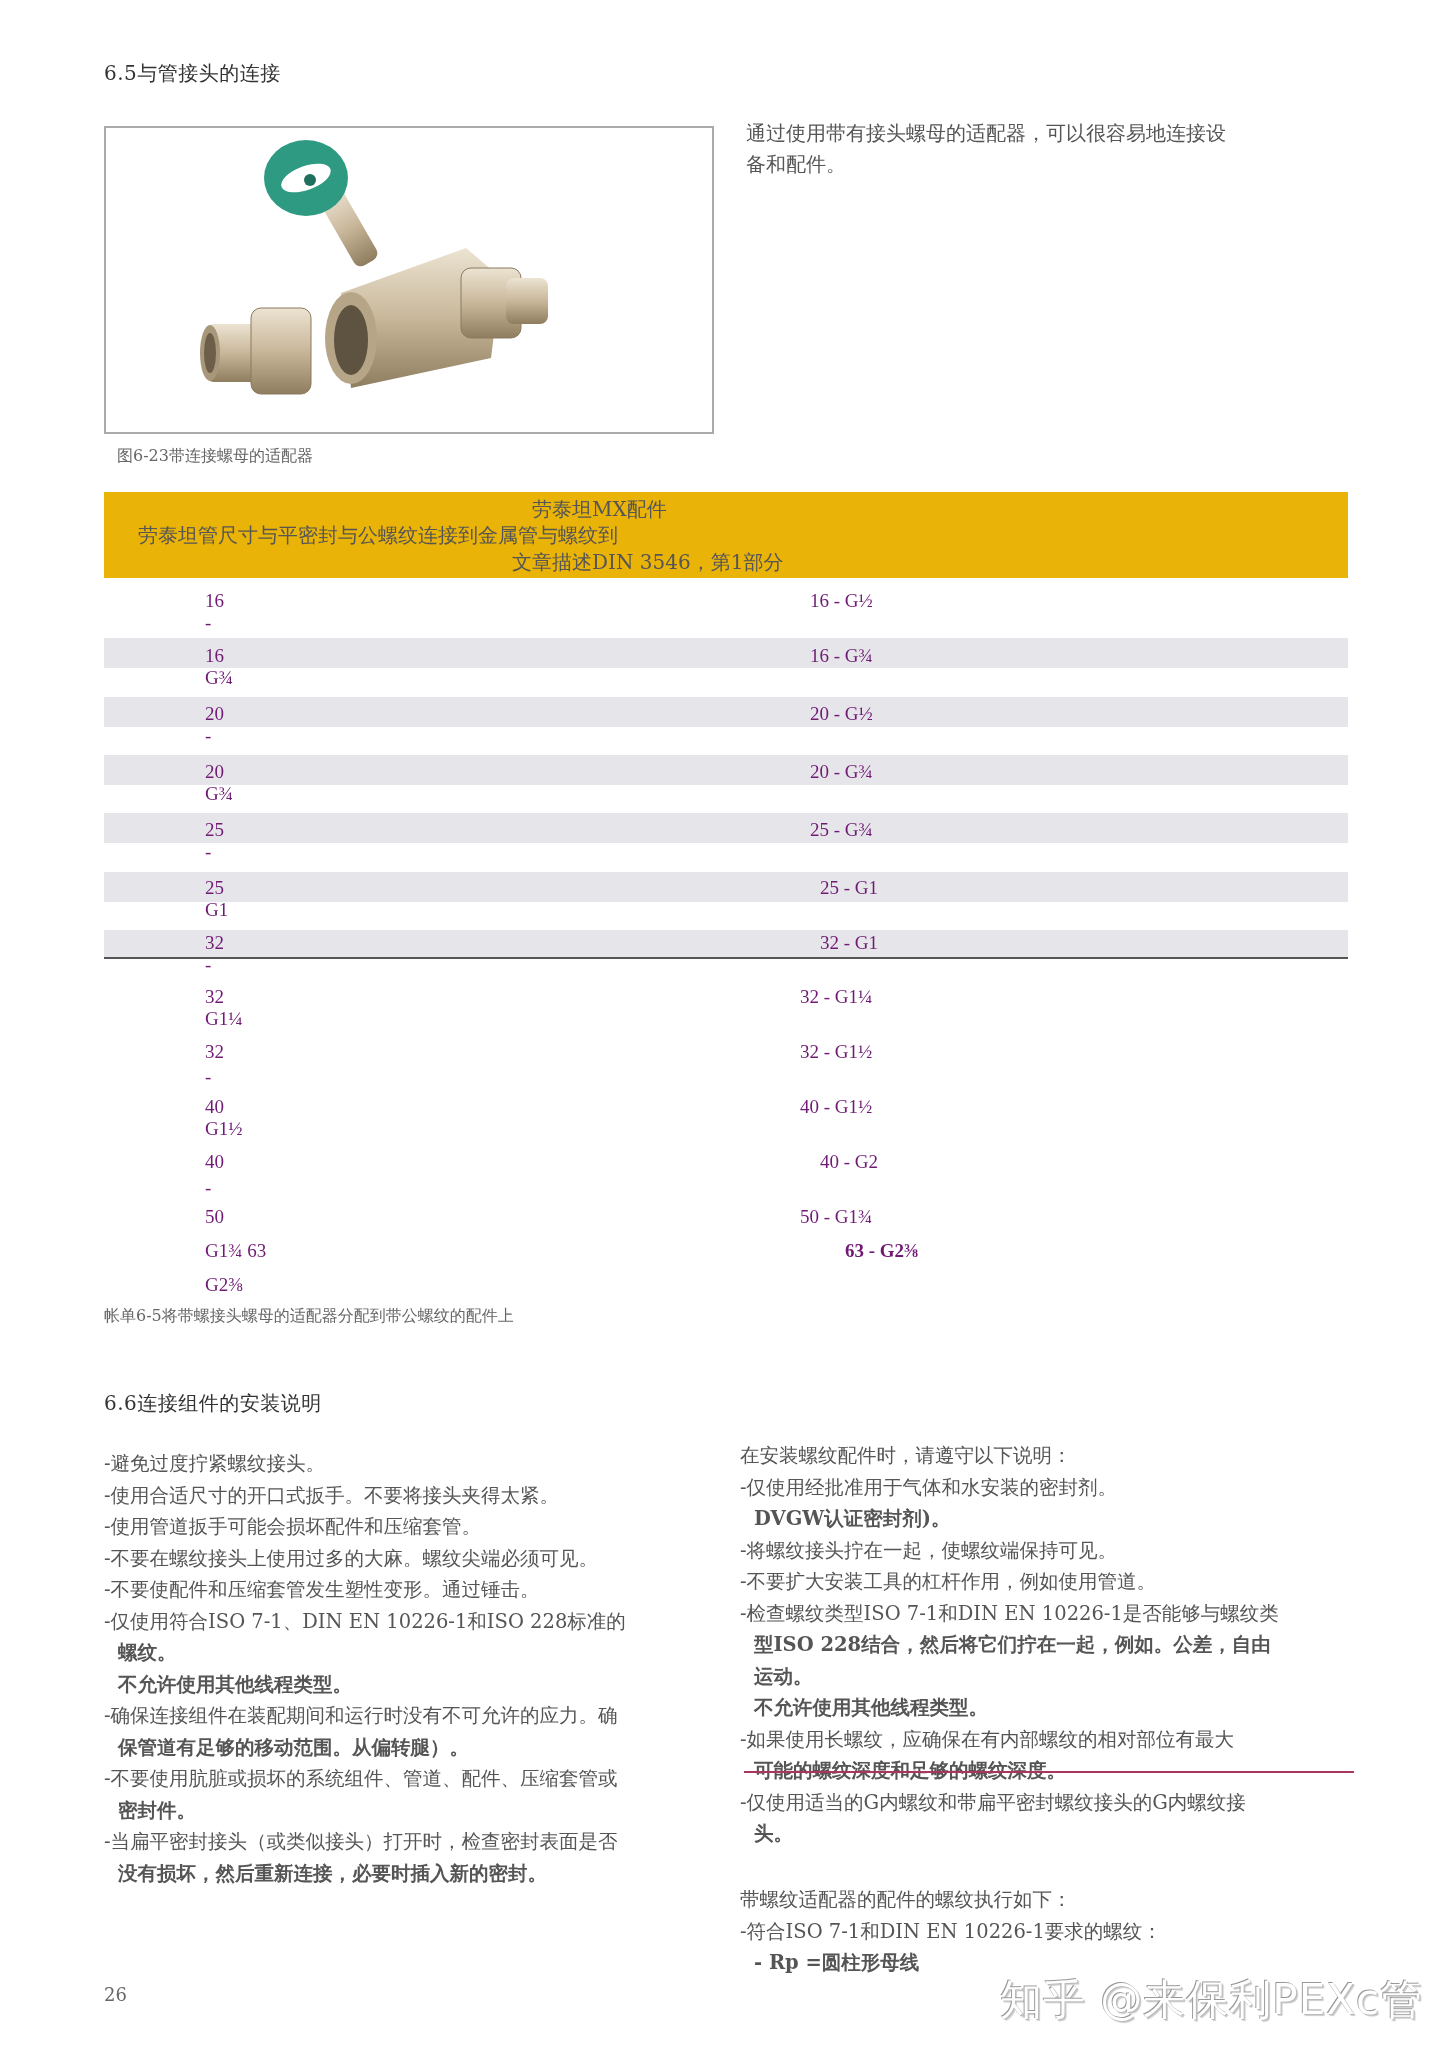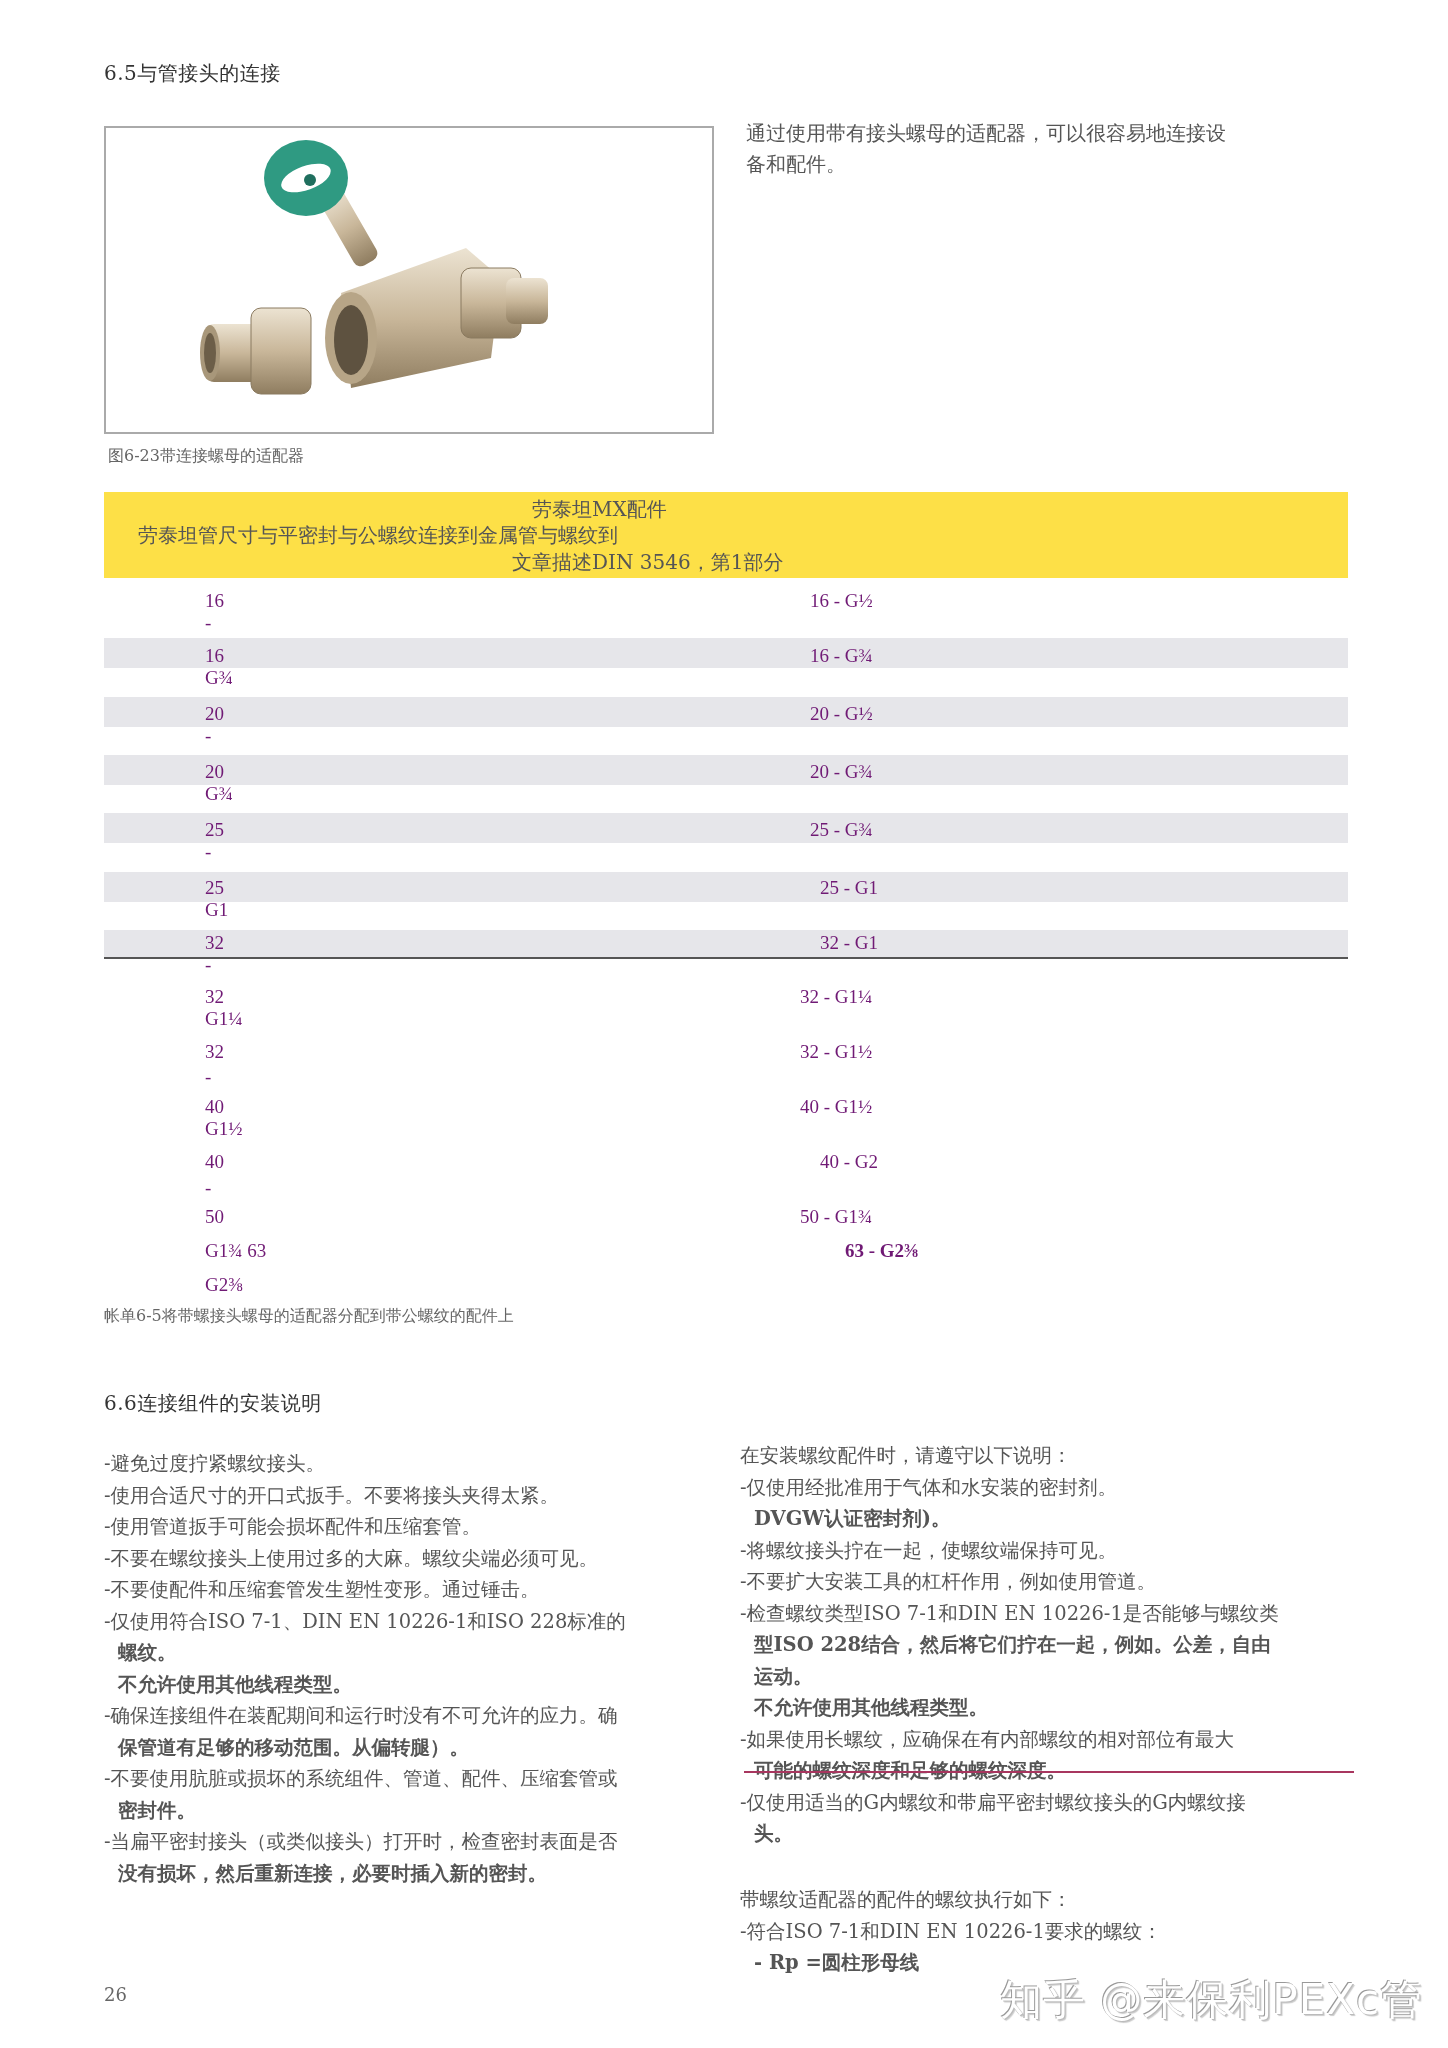--- a/index.html
+++ b/index.html
@@ -6,21 +6,21 @@
   html, body { width: 1448px; height: 2048px; background: #ffffff; overflow: hidden; }
   body { position: relative; font-family: "DejaVu Serif", "Liberation Serif", serif; color: #555; }
   .abs { position: absolute; }
 
   .sec-title { font-size: 20px; color: #333; letter-spacing: 0.5px; }
   .body-text { font-size: 20px; color: #555; line-height: 31px; }
 
   .figure { left: 104px; top: 126px; width: 610px; height: 308px; border: 2px solid #aaa; background: #fff; overflow: hidden; }
   .caption { font-size: 16px; color: #666; }
 
-  .tbl-head { left: 104px; top: 492px; width: 1244px; height: 86px; background: #fde047; }
+  .tbl-head { left: 104px; top: 492px; width: 1244px; height: 86px; background: #eab308; }
   .tbl-head .l1 { position: absolute; top: 4px; left: 428px; font-size: 20px; color: #555; }
   .tbl-head .l2 { position: absolute; top: 30px; left: 34px; font-size: 20px; color: #555; }
   .tbl-head .l3 { position: absolute; top: 57px; left: 408px; font-size: 20px; color: #555; }
 
   .stripe { left: 104px; width: 1244px; height: 30px; background: #e6e6ea; }
   .rule { left: 104px; top: 957px; width: 1244px; height: 2px; background: #555; }
 
   .cell { font-size: 19px; color: #701a75; font-family: "Liberation Serif", "DejaVu Serif", serif; line-height: 22px; }
   .cell-l { left: 205px; }
 
@@ -70,21 +70,21 @@
       <circle cx="204" cy="52" r="6" fill="#1f6f5e"></circle>
     </g>
   </svg>
 </div>
 
 <div class="abs body-text" style="left:746px; top:118px;">
   <div>通过使用带有接头螺母的适配器，可以很容易地连接设</div>
   <div>备和配件。</div>
 </div>
 
-<div class="abs caption" style="left:108px; top:446px;">图6-23带连接螺母的适配器</div>
+<div class="abs caption" style="left:117px; top:446px;">图6-23带连接螺母的适配器</div>
 
 <div class="abs tbl-head">
   <div class="l1">劳泰坦MX配件</div>
   <div class="l2">劳泰坦管尺寸与平密封与公螺纹连接到金属管与螺纹到</div>
   <div class="l3">文章描述DIN 3546，第1部分</div>
 </div>
 
 <div class="abs stripe" style="top:638px;"></div>
 <div class="abs stripe" style="top:697px;"></div>
 <div class="abs stripe" style="top:755px;"></div>

